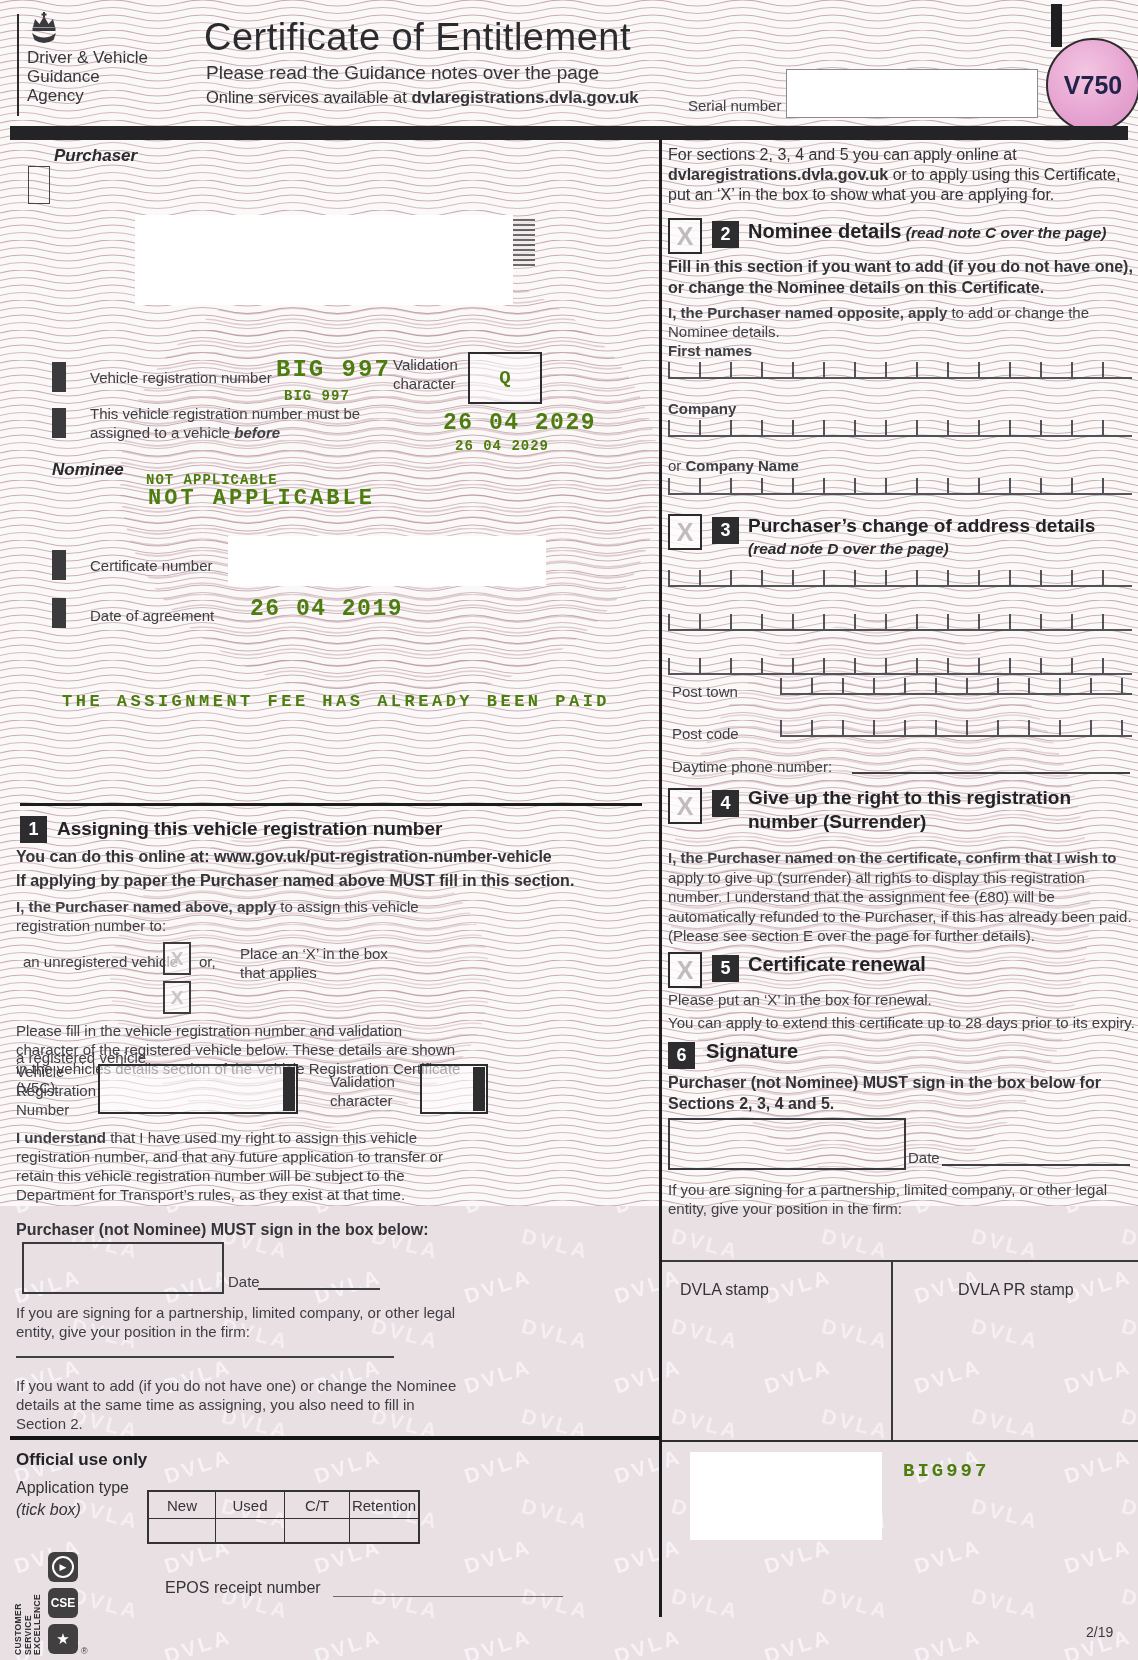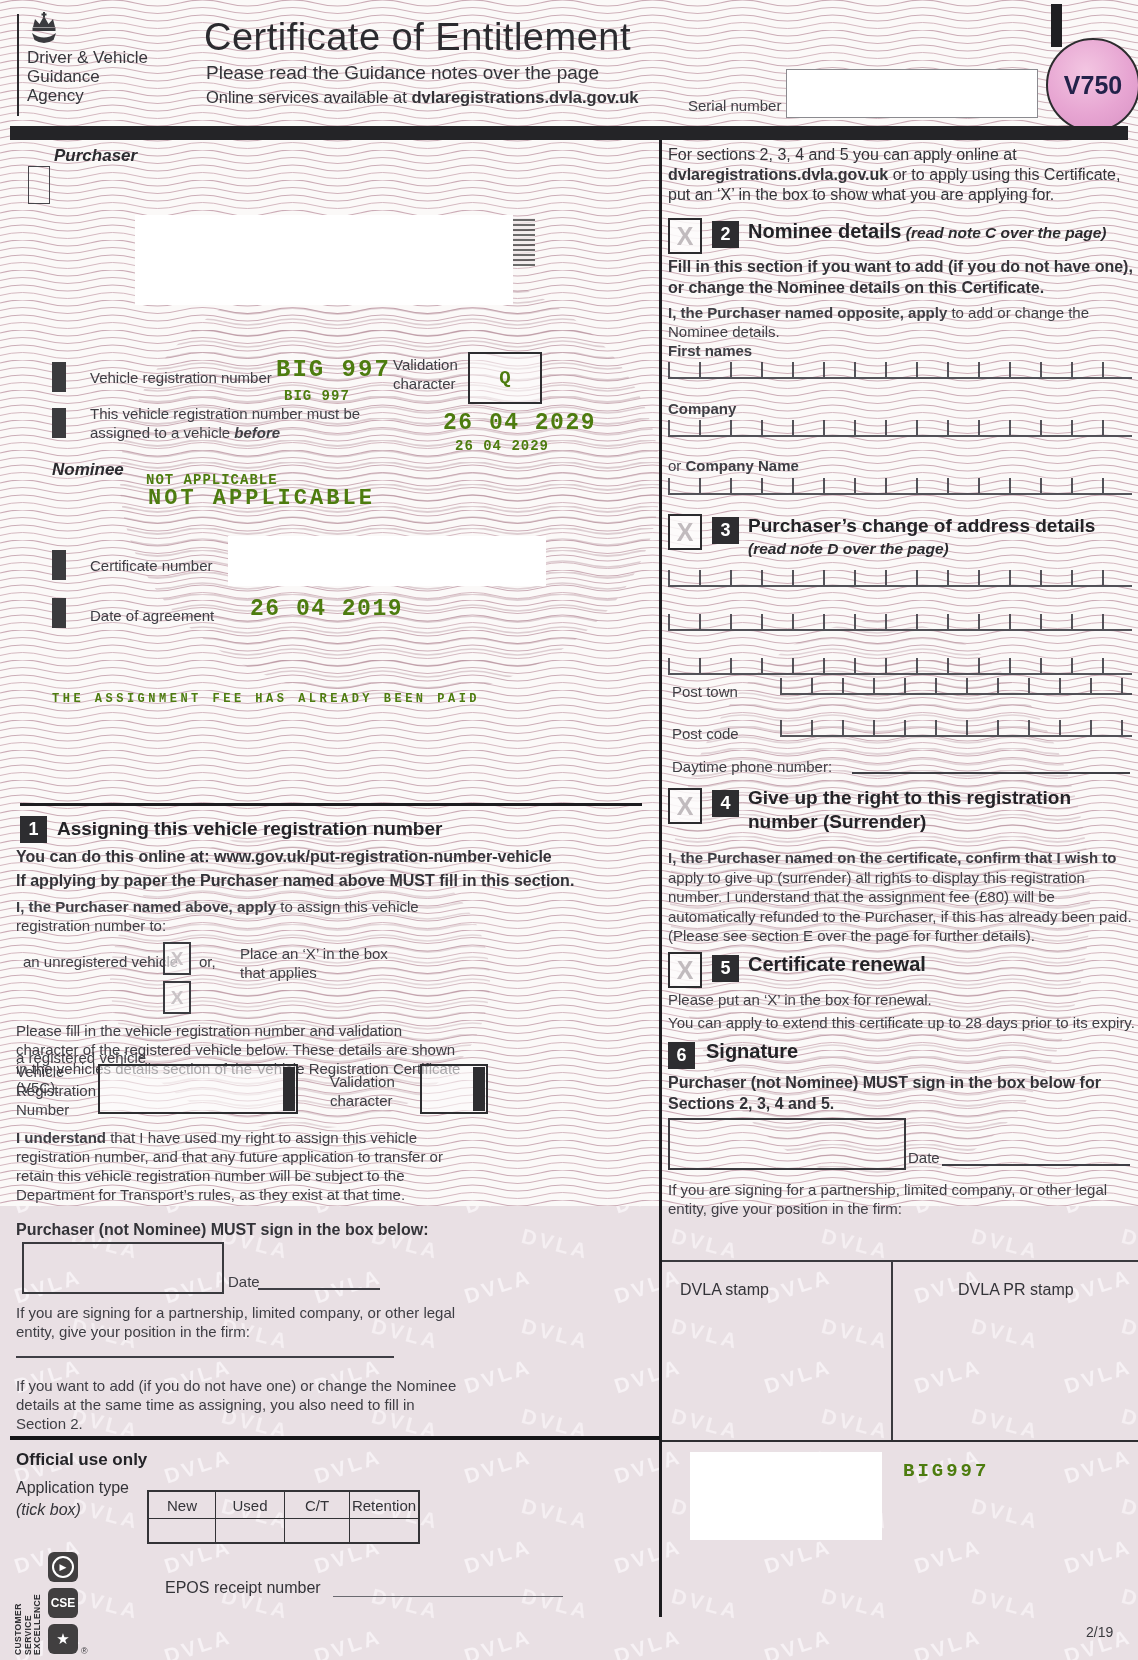--- a/index.html
+++ b/index.html
@@ -134,21 +134,21 @@
   <div class="abs z mono" style="left:148px;top:486px;font-size:22px;letter-spacing:3px;">NOT APPLICABLE</div>
 
   <div class="abs z whitebox" style="left:228px;top:536px;width:318px;height:50px;"></div>
   <div class="abs z mark" style="left:52px;top:550px;"></div>
   <div class="abs z t15" style="left:90px;top:556px;">Certificate number</div>
 
   <div class="abs z mark" style="left:52px;top:598px;"></div>
   <div class="abs z t15" style="left:90px;top:606px;">Date of agreement</div>
   <div class="abs z mono" style="left:250px;top:596px;font-size:23px;letter-spacing:1.5px;">26 04 2019</div>
 
-  <div class="abs z mono" style="left:52px;top:692px;font-size:12px;letter-spacing:3.5px;">THE ASSIGNMENT FEE HAS ALREADY BEEN PAID</div>
+  <div class="abs z mono" style="left:62px;top:692px;font-size:17px;letter-spacing:3.5px;">THE ASSIGNMENT FEE HAS ALREADY BEEN PAID</div>
 
   <div class="abs z" style="left:20px;top:803px;width:622px;height:3px;background:#1d1d20;"></div>
   <div class="abs z badge" style="left:20px;top:816px;">1</div>
   <div class="abs z sec-title" style="left:57px;top:818px;">Assigning this vehicle registration number</div>
   <div class="abs z t16 b" style="left:16px;top:847px;">You can do this online at: www.gov.uk/put-registration-number-vehicle</div>
   <div class="abs z t16 b" style="left:16px;top:871px;">If applying by paper the Purchaser named above MUST fill in this section.</div>
   <div class="abs z t15" style="left:16px;top:897px;width:450px;">
     <span class="b">I, the Purchaser named above, apply</span><span> to assign this vehicle registration number to:</span>
   </div>
   <div class="abs z t15" style="left:23px;top:952px;">an unregistered vehicle</div>

